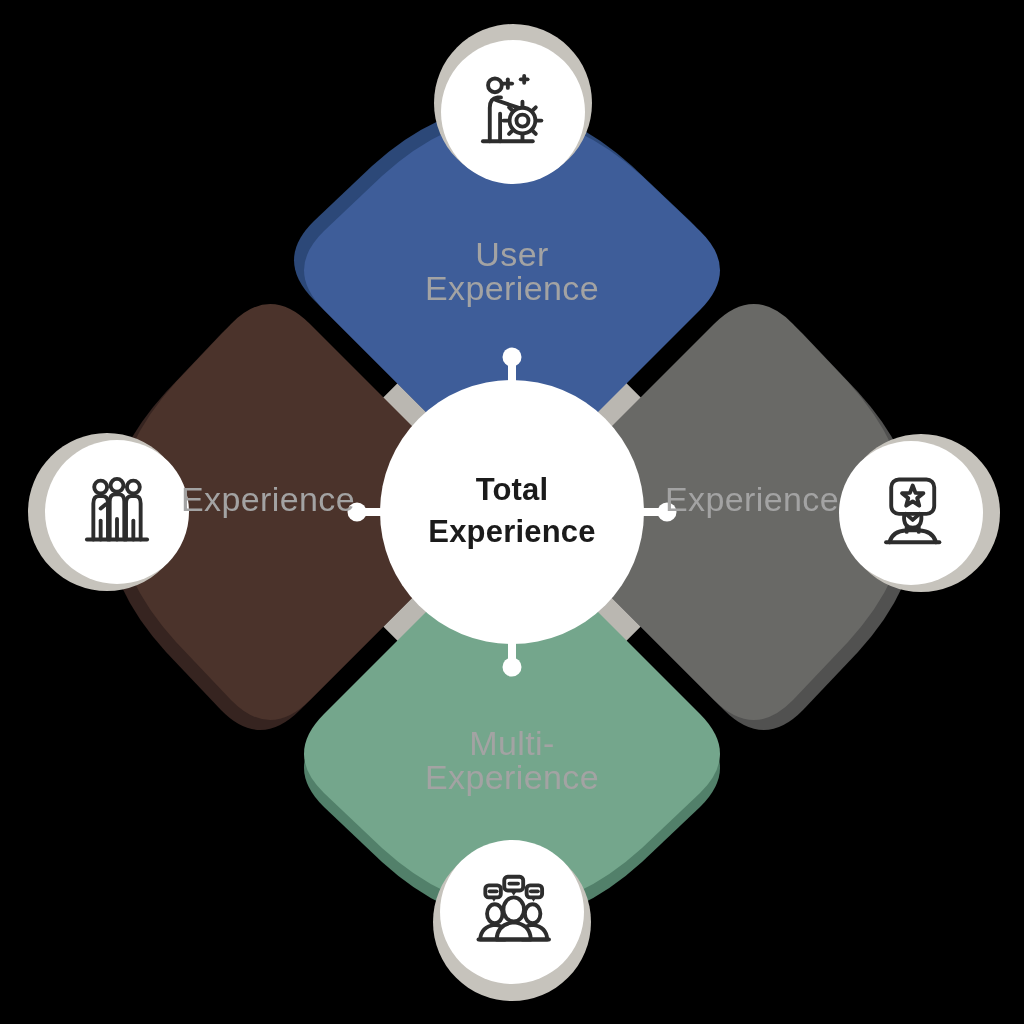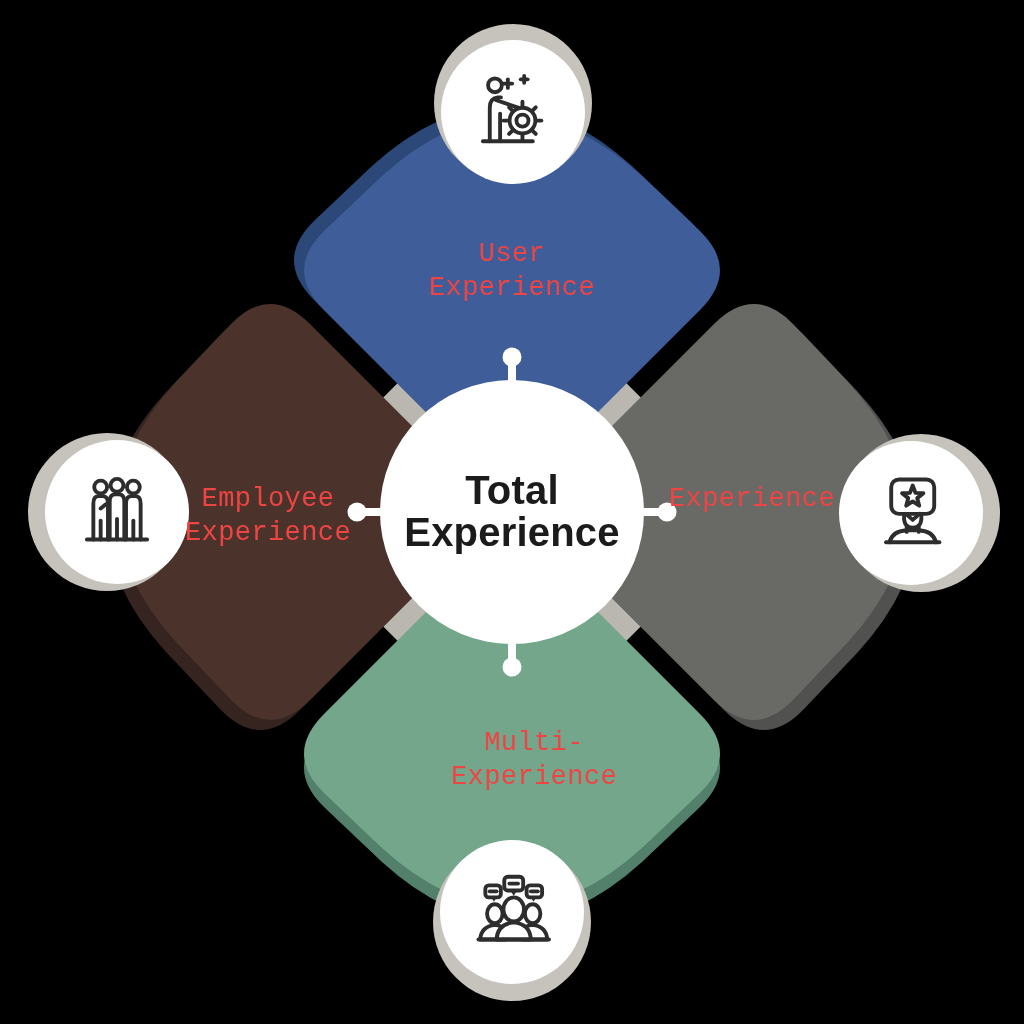--- a/index.html
+++ b/index.html
@@ -1,22 +1,22 @@
 <!DOCTYPE html>
 <html><head>
 <meta charset="utf-8">
 <style>
   html,body{margin:0;padding:0;background:#000;}
   .stage{position:relative;width:1024px;height:1024px;background:#000;overflow:hidden;
          font-family:"Liberation Sans",sans-serif;}
   .stage svg.main{position:absolute;left:0;top:0;}
-  .petal-label{position:absolute;width:260px;text-align:center;color:#ef4444;
-               font-size:27px;line-height:34px;letter-spacing:.4px;font-family:Liberation Mono, monospace;}
+  .petal-label{position:absolute;width:260px;text-align:center;color:#a3a3a3;
+               font-size:34px;line-height:34px;letter-spacing:.4px;}
   .center-label{position:absolute;left:372px;top:469px;width:280px;text-align:center;
-                color:#1b1b1b;font-weight:bold;font-size:40px;line-height:42px;letter-spacing:.2px;}
+                color:#1b1b1b;font-weight:bold;font-size:31px;line-height:42px;letter-spacing:.2px;}
   .ic{fill:none;stroke-width:4.5px;stroke-linecap:round;stroke-linejoin:round;}
   .occ{fill:#ffffff;}
   .solid{fill:#2d2d2d;stroke:none;}
 </style>
 </head>
 <body>
 
 <div class="stage">
 
   <svg class="main" width="1024" height="1024" viewBox="0 0 1024 1024">
@@ -169,26 +169,25 @@
     </svg>
   </svg>
 
   <div class="petal-label" style="left:382px;top:237px">
     <div>User</div>
     <div>Experience</div>
   </div>
   <div class="petal-label" style="left:622px;top:482px">
     <div>Experience</div>
   </div>
-  <div class="petal-label" style="left:404px;top:726px">
+  <div class="petal-label" style="left:382px;top:726px">
     <div>Multi-</div>
     <div>Experience</div>
   </div>
   <div class="petal-label" style="left:138px;top:482px">
-    <div>Employee</div>
     <div>Experience</div>
   </div>
   <div class="center-label">
     <div>Total</div>
     <div>Experience</div>
   </div>
 
 </div>
 
 </body></html>

